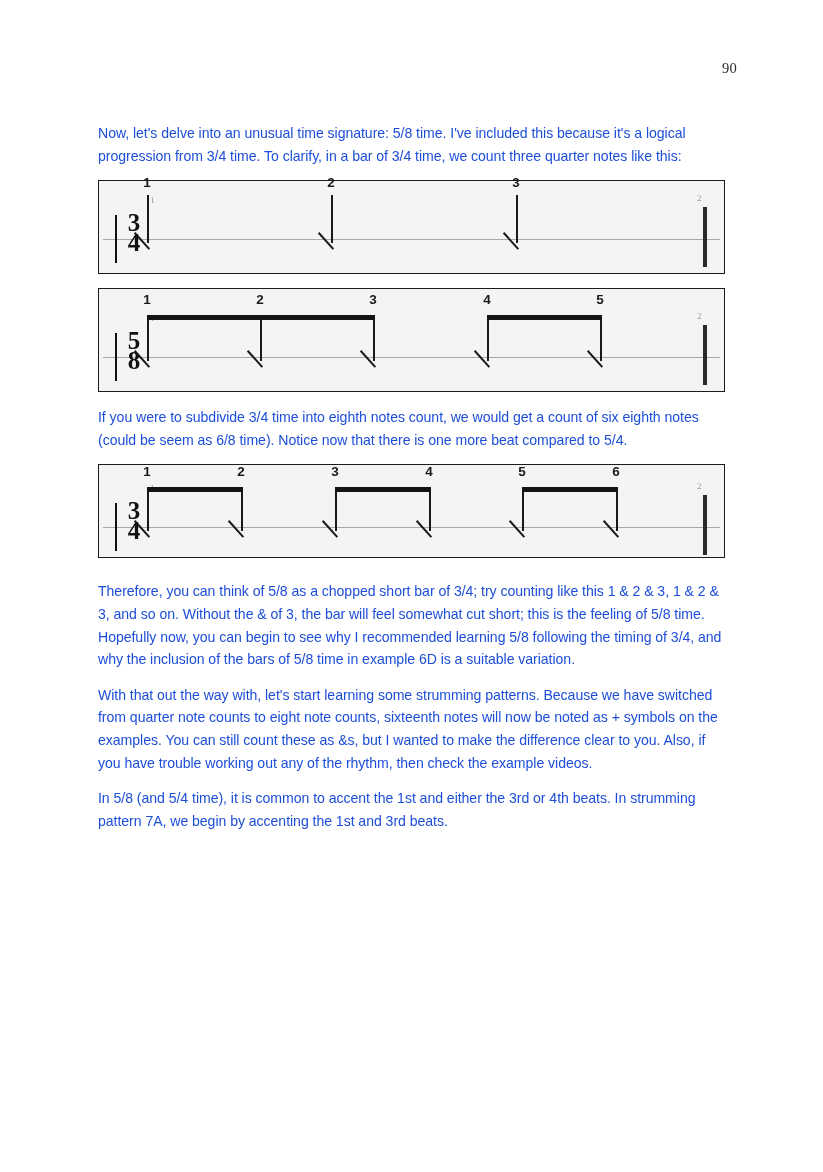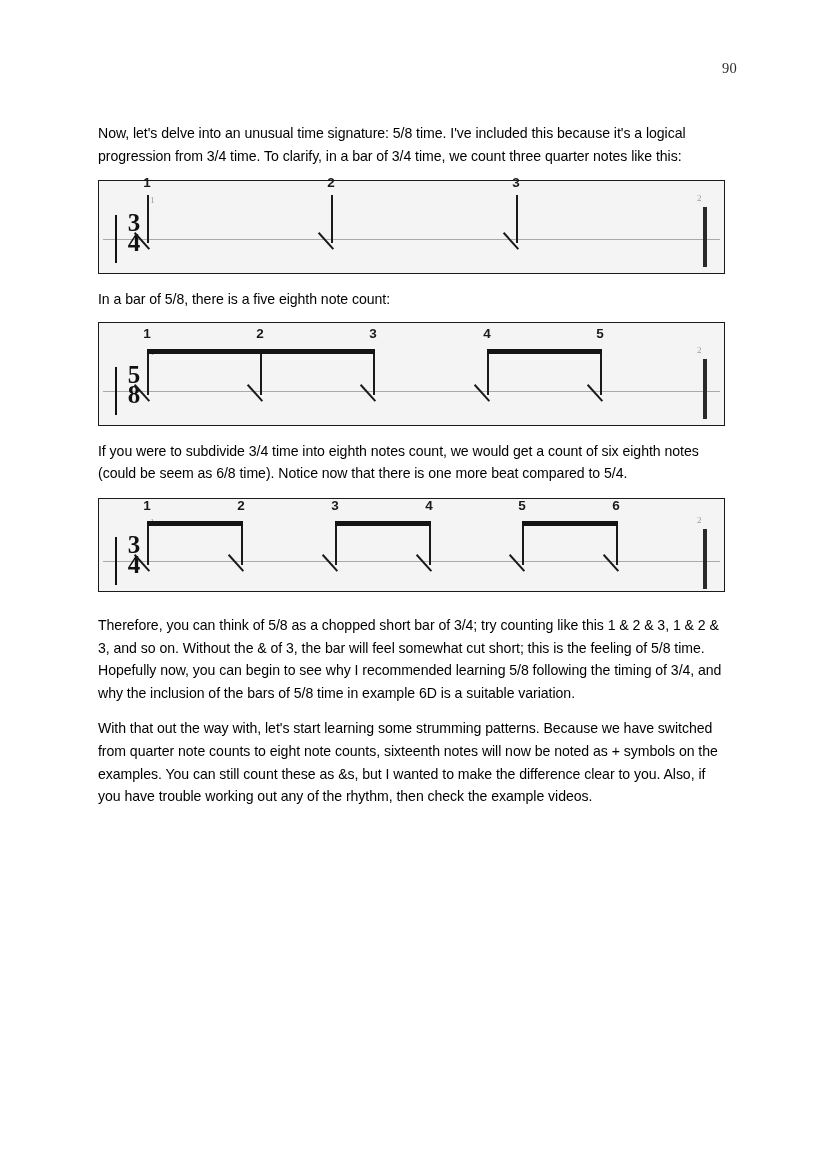--- a/index.html
+++ b/index.html
@@ -41,21 +41,21 @@
     font-size: 14.2px;
     font-weight: bold;
     margin: 0 0 17px 0;
     letter-spacing: -0.1px;
     color: #1a1a1a;
   }
   p.body-text {
     font-size: 14.1px;
     line-height: 22.6px;
     margin: 0 0 13px 0;
-    color: #000000;
+    color: #1d4ed8;
     letter-spacing: -0.05px;
   }
   p.tight { margin-bottom: 11px; }
 
   
   .staff-block {
     position: relative;
     border: 1.6px solid #1b1b1b;
     background: #f4f4f4;
     box-sizing: border-box;
@@ -173,21 +173,20 @@
           </div>
           <div class="count-label" style="left: 232px; top: -6px;">2</div>
           <div class="note" style="left: 405px; top: 14px; width: 24px; height: 64px;">
             <div class="stem" style="height: 48px;"></div>
             <div class="head" style="height: 22px; top: 35px;"></div>
           </div>
           <div class="count-label" style="left: 417px; top: -6px;">3</div>
         </div>
     </div>
 
-    <p class="body-text tight">In a bar of 5/8, there is a five eighth note count:</p>
 
     <div class="staff-block" style="width:627px;height:104px;">
       <div class="staff-inner" id="staff-2">
           <div class="staff-line" style="top: 68px;"></div>
           <div class="clef-bar" style="left: 16px; top: 44px; height: 48px;"></div>
           <div class="timesig" style="left: 22px; top: 42px;">
             <span class="num">5</span>
             <span class="den">8</span>
           </div>
           <div class="measure-num" style="left: 51px; top: 24px;">1</div>
@@ -269,15 +268,16 @@
           <div class="beam" style="left: 47.5px; top: 22px; width: 96px;"></div>
           <div class="beam" style="left: 235.5px; top: 22px; width: 96px;"></div>
           <div class="beam" style="left: 422.5px; top: 22px; width: 96px;"></div>
         </div>
     </div>
 
     <p class="body-text">Therefore, you can think of 5/8 as a chopped short bar of 3/4; try counting like this 1 &amp; 2 &amp; 3, 1 &amp; 2 &amp; 3, and so on. Without the &amp; of 3, the bar will feel somewhat cut short; this is the feeling of 5/8 time. Hopefully now, you can begin to see why I recommended learning 5/8 following the timing of 3/4, and why the inclusion of the bars of 5/8 time in example 6D is a suitable variation.</p>
 
     <p class="body-text">With that out the way with, let's start learning some strumming patterns. Because we have switched from quarter note counts to eight note counts, sixteenth notes will now be noted as + symbols on the examples. You can still count these as &amp;s, but I wanted to make the difference clear to you. Also, if you have trouble working out any of the rhythm, then check the example videos.</p>
 
+    <p class="body-text">In 5/8 (and 5/4 time), it is common to accent the 1st and either the 3rd or 4th beats. In strumming pattern 7A, we begin by accenting the 1st and 3rd beats.</p>
 
   </div>
 </div>
 
 </body></html>

